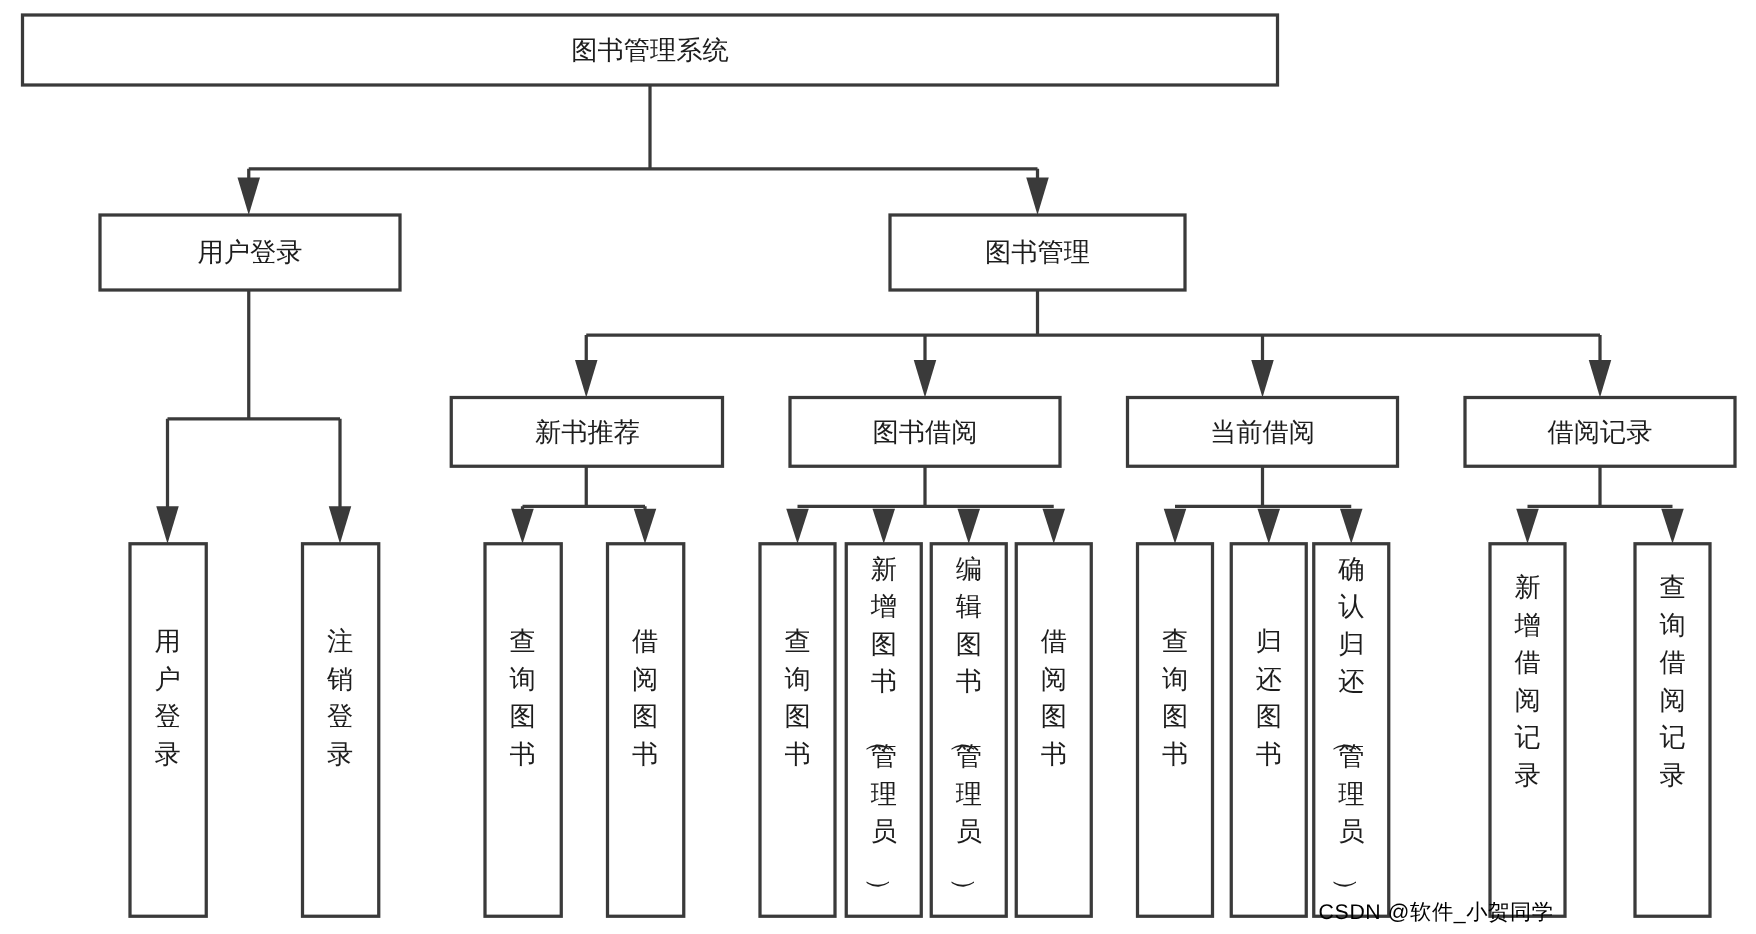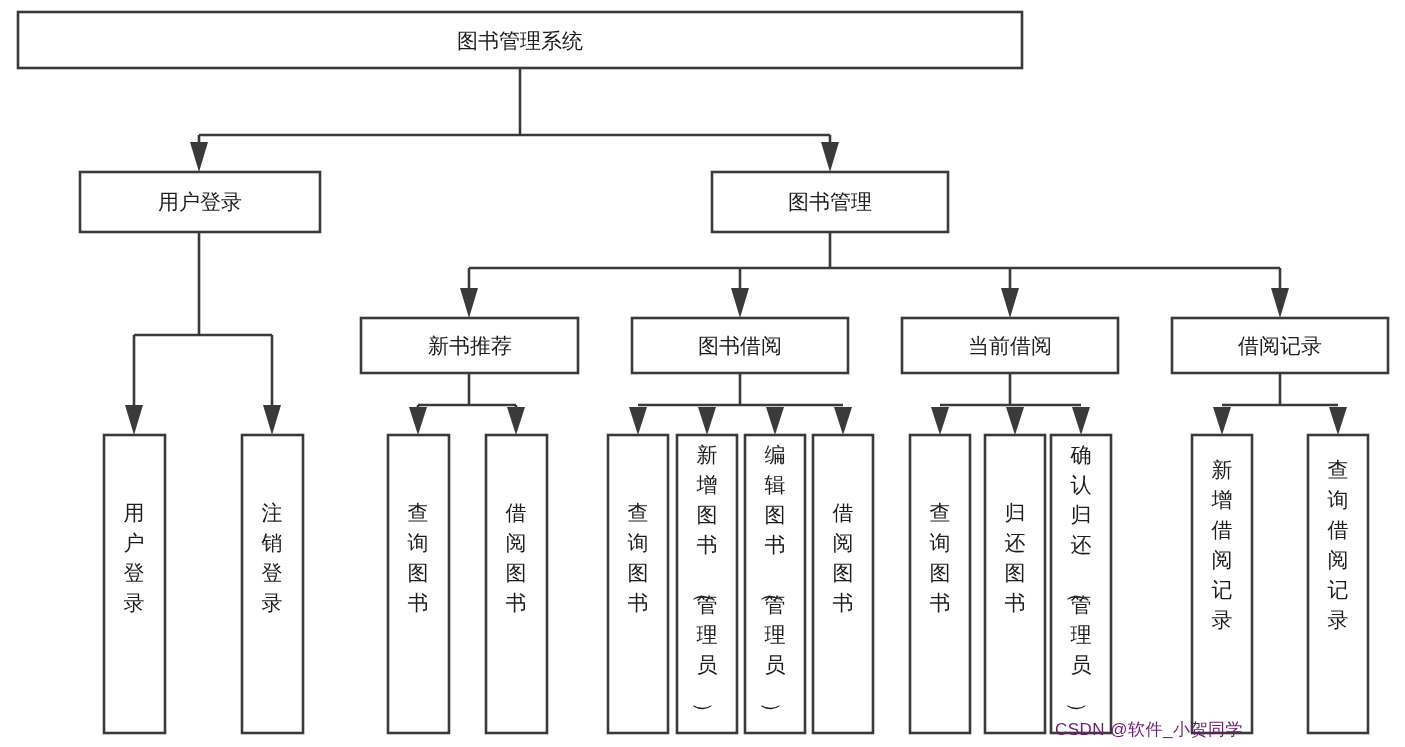--- a/index.html
+++ b/index.html
@@ -53,21 +53,21 @@
     font-size: 21px;
     fill: #1d1d1d;
     text-anchor: middle;
   }
   .watermark-text {
     position: absolute;
     right: 8px;
     bottom: 6px;
     font-family: "Liberation Sans", "DejaVu Sans", sans-serif;
     font-size: 17px;
-    color: #701a75;
+    color: #000000;
     white-space: nowrap;
     letter-spacing: 0.5px;
   }
 </style>
 </head>
 <body>
 
 <div id="diagram-root">
 
   <svg class="diagram-canvas" viewBox="0 0 1405 747">

